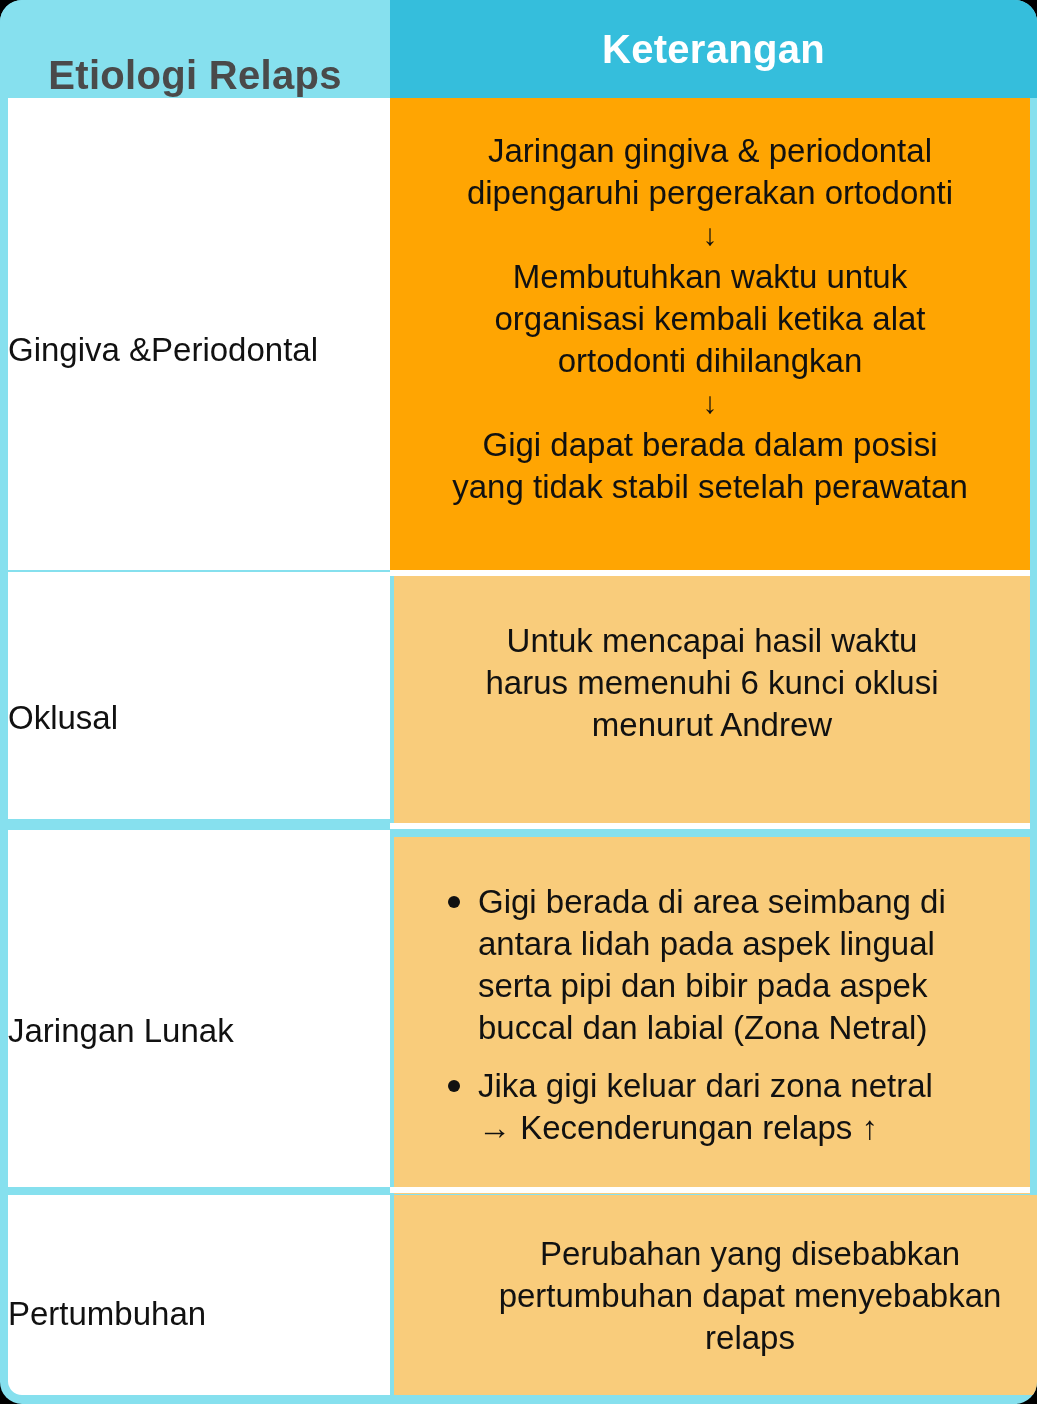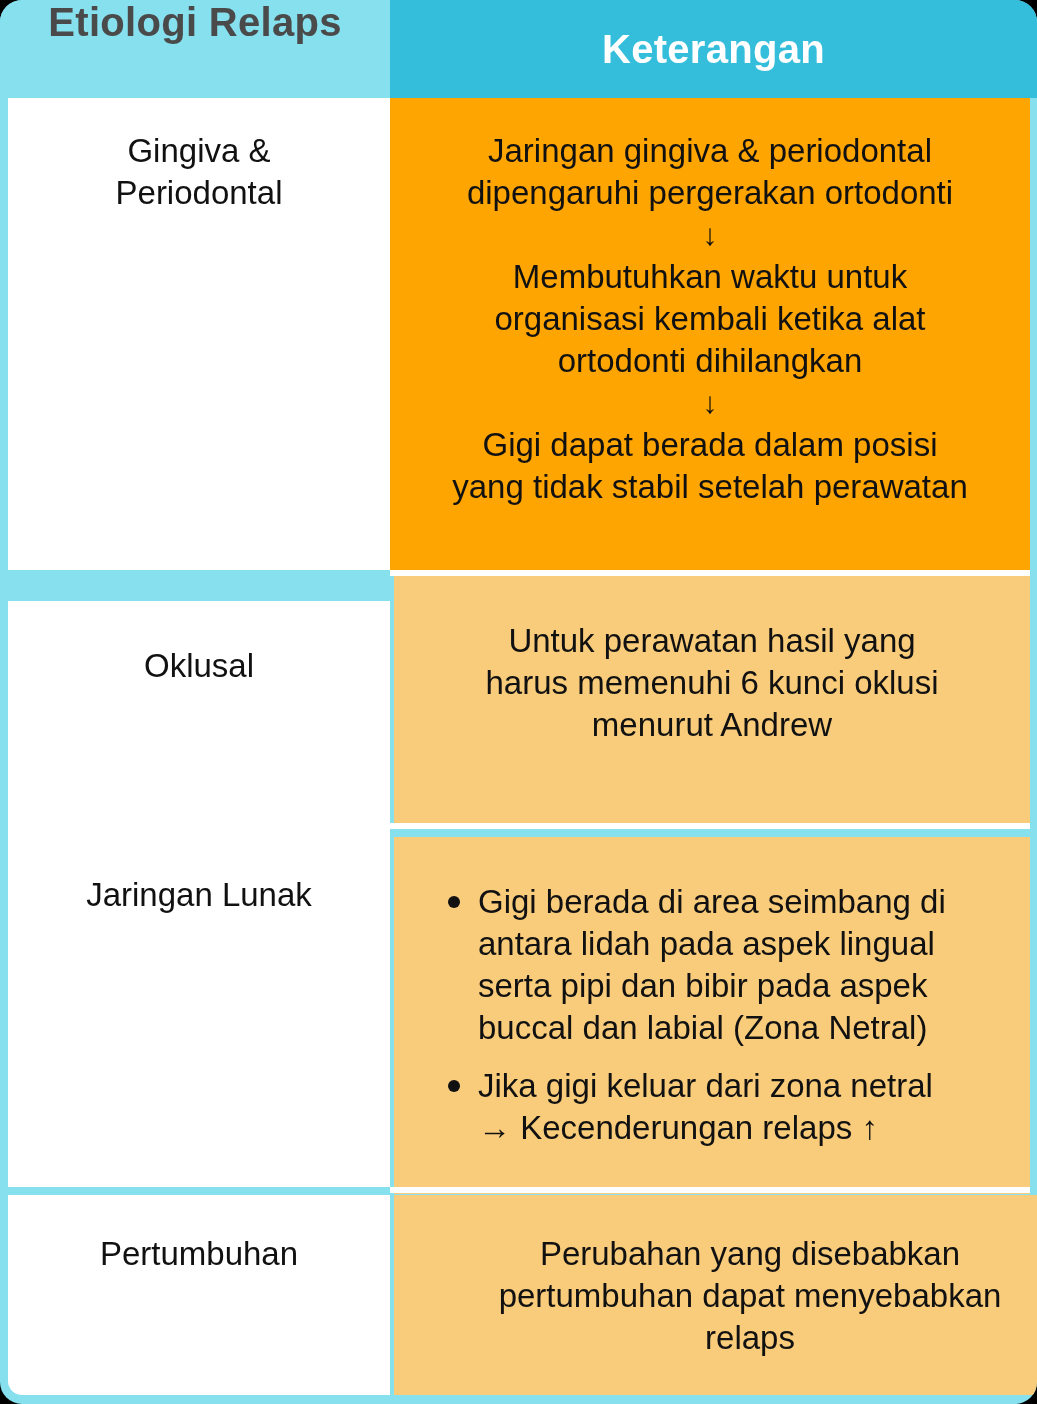--- a/index.html
+++ b/index.html
@@ -3,31 +3,31 @@
   <meta charset="utf-8">
   <style>
     html, body { margin: 0; padding: 0; background: #000; }
     body { width: 1037px; height: 1404px; position: relative; overflow: hidden; font-family: "Liberation Sans", sans-serif; }
     .frame {
       position: absolute; left: 0; top: 0; width: 1037px; height: 1404px;
       background: #86e0ee; border-radius: 22px; overflow: hidden;
     }
     .hdr-left {
       position: absolute; left: 0; top: 0; width: 390px; height: 98px;
-      background: #86e0ee; display: flex; align-items: flex-start; justify-content: center;
+      background: #86e0ee; display: flex; align-items: flex-end; justify-content: center;
     }
     .hdr-right {
       position: absolute; left: 390px; top: 0; width: 647px; height: 98px;
       background: #35bedc; display: flex; align-items: center; justify-content: center;
     }
     .hdr-left span { font-size: 40px; font-weight: bold; color: #4a4a4a; letter-spacing: 0.3px; }
     .hdr-right span { font-size: 40px; font-weight: bold; color: #ffffff; letter-spacing: 0.3px; }
     .cell-left {
       position: absolute; left: 8px; width: 382px; background: #ffffff;
-      display: flex; flex-direction: column; align-items: center;
+      display: flex; align-items: center;
       text-align: center; font-size: 33px; color: #111; line-height: 42px;
     }
     .cell-right {
       position: absolute; left: 390px; width: 640px;
       display: flex; flex-direction: column; align-items: center;
       text-align: center; font-size: 33px; color: #111; line-height: 42px;
     }
     .sep-white { position: absolute; left: 390px; width: 640px; height: 6px; background: #ffffff; }
     .arrow { font-size: 30px; line-height: 42px; }
     ul.bullets { list-style: none; margin: 0; padding: 0; text-align: left; width: 540px; }
@@ -58,25 +58,25 @@
     <div class="arrow">↓</div>
     <div>Membutuhkan waktu untuk</div>
     <div>organisasi kembali ketika alat</div>
     <div>ortodonti dihilangkan</div>
     <div class="arrow">↓</div>
     <div>Gigi dapat berada dalam posisi</div>
     <div>yang tidak stabil setelah perawatan</div>
   </div>
   <div class="sep-white" style="top:570px;"></div>
 
-  <div class="cell-left" style="top:601px; height:247px; padding-top:44px; box-sizing:border-box;">
+  <div class="cell-left" style="top:572px; height:247px; padding-top:44px; box-sizing:border-box;">
     <div>Oklusal</div>
   </div>
   <div class="cell-right" style="top:576px; left:394px; width:636px; height:247px; background:#f9cc7b; padding-top:44px; box-sizing:border-box;">
-    <div>Untuk perawatan hasil yang</div>
+    <div>Untuk mencapai hasil waktu</div>
     <div>harus memenuhi 6 kunci oklusi</div>
     <div>menurut Andrew</div>
   </div>
   <div class="sep-white" style="top:823px;"></div>
 
   <div class="cell-left" style="top:830px; height:357px; padding-top:44px; box-sizing:border-box;">
     <div>Jaringan Lunak</div>
   </div>
   <div class="cell-right" style="top:830px; left:394px; width:636px; height:357px; background:#f9cc7b; padding-top:44px; box-sizing:border-box;margin-top:7px;">
     <ul class="bullets">

